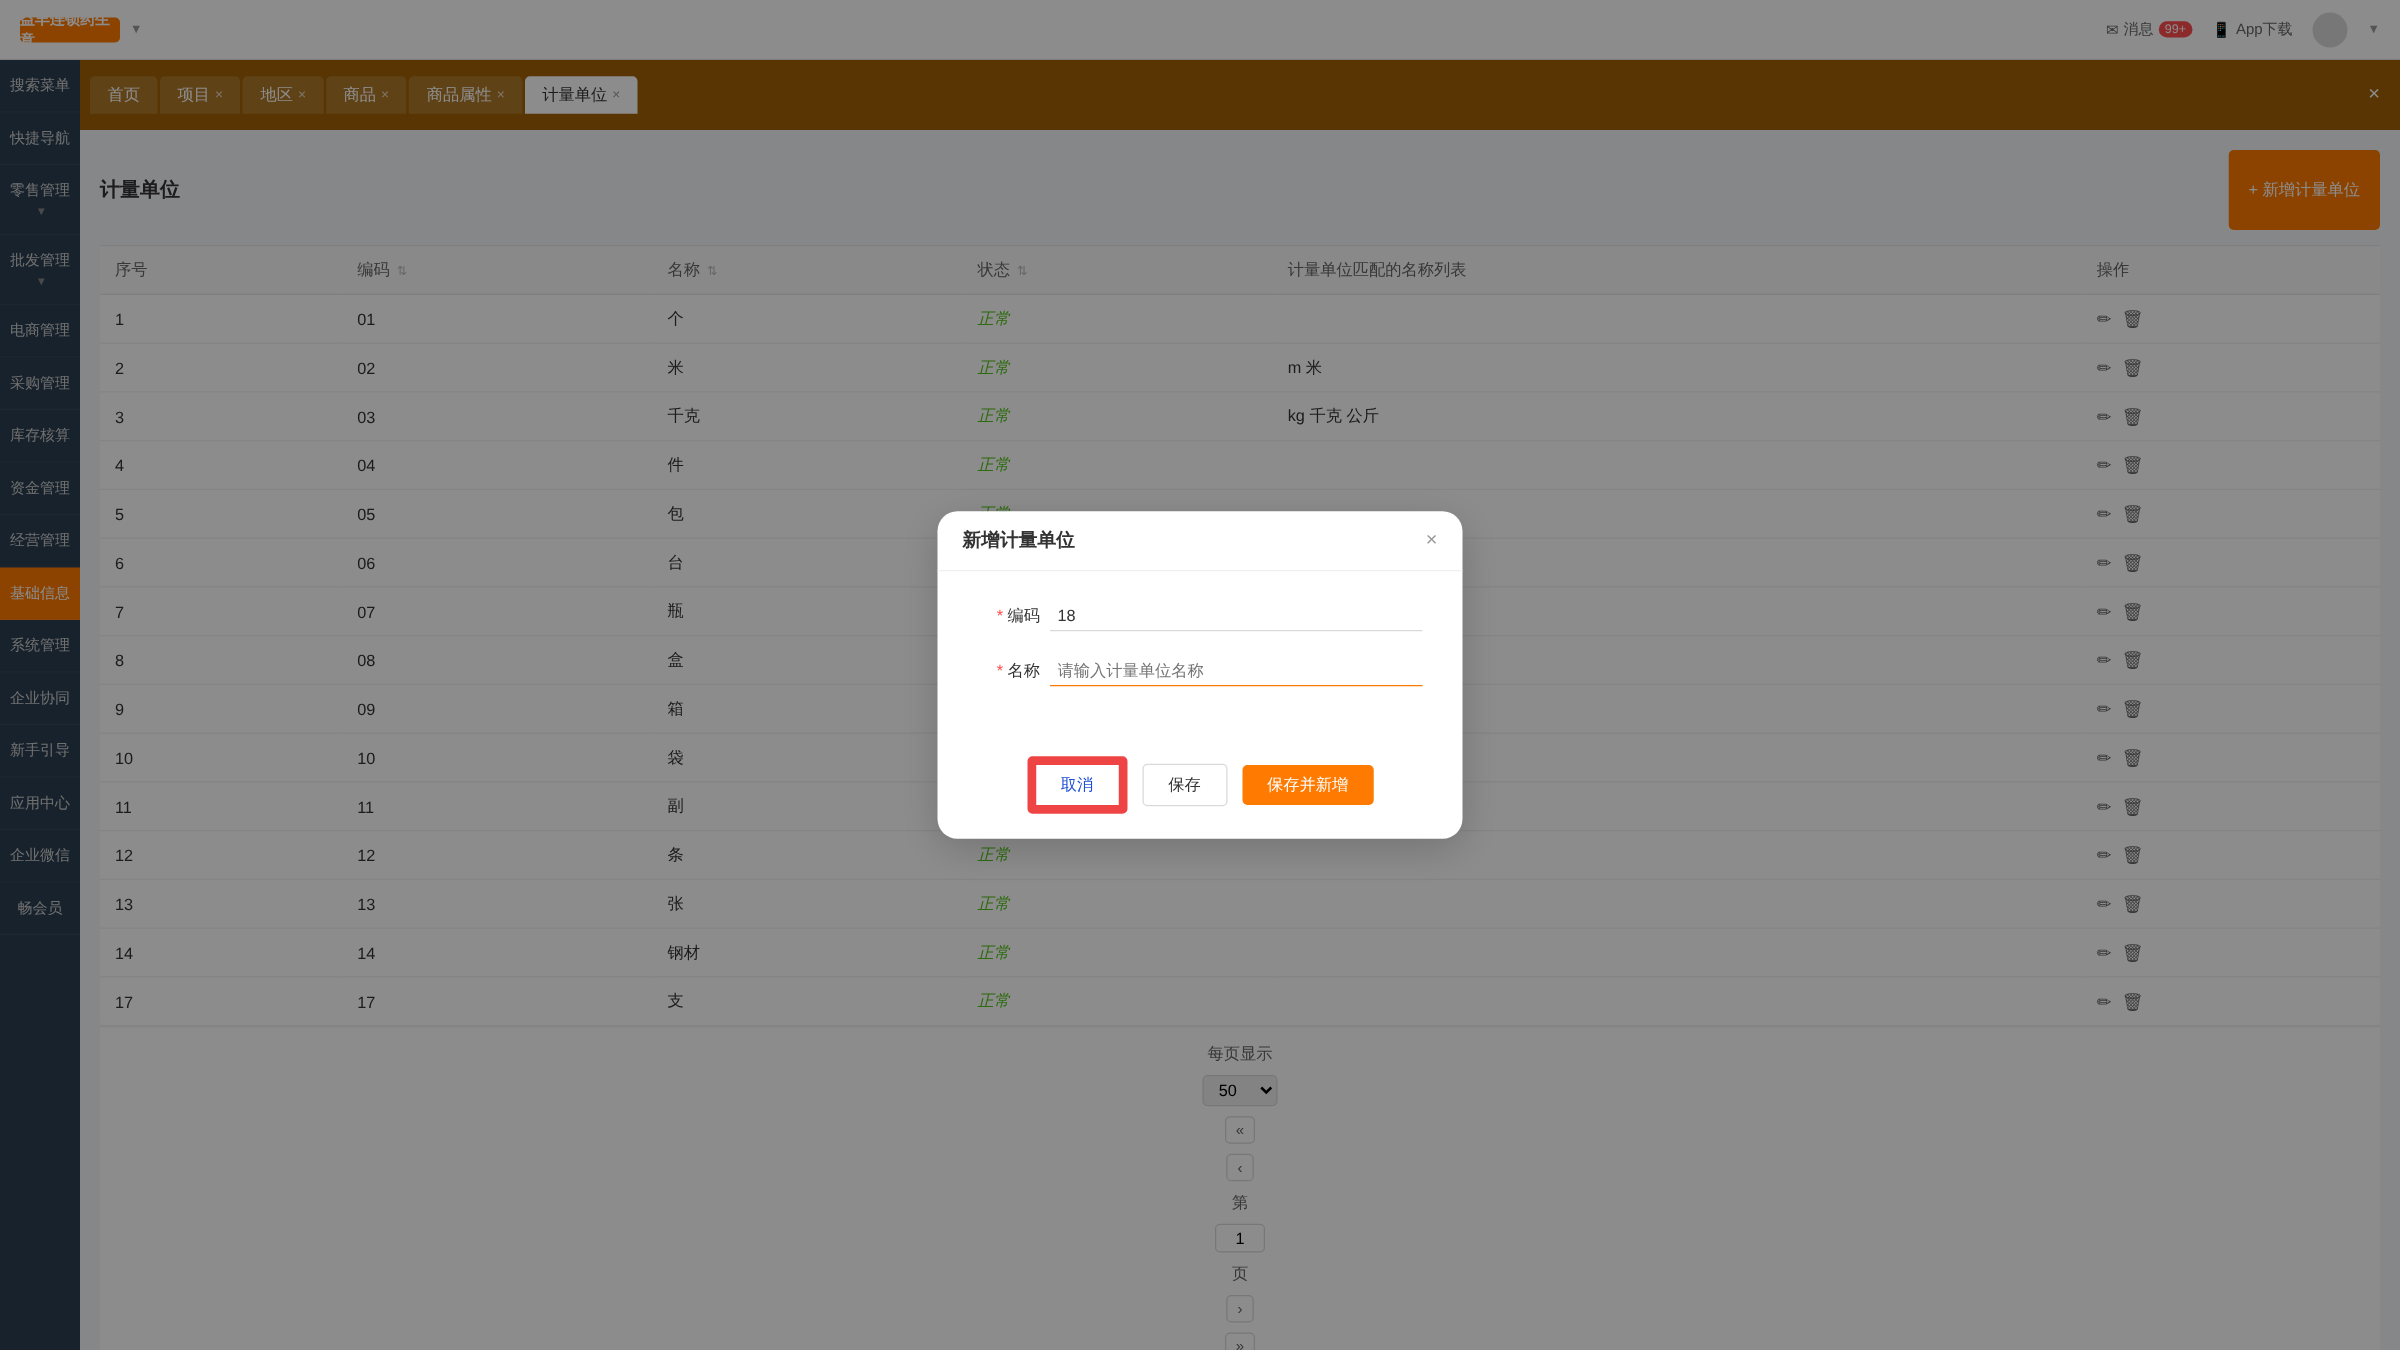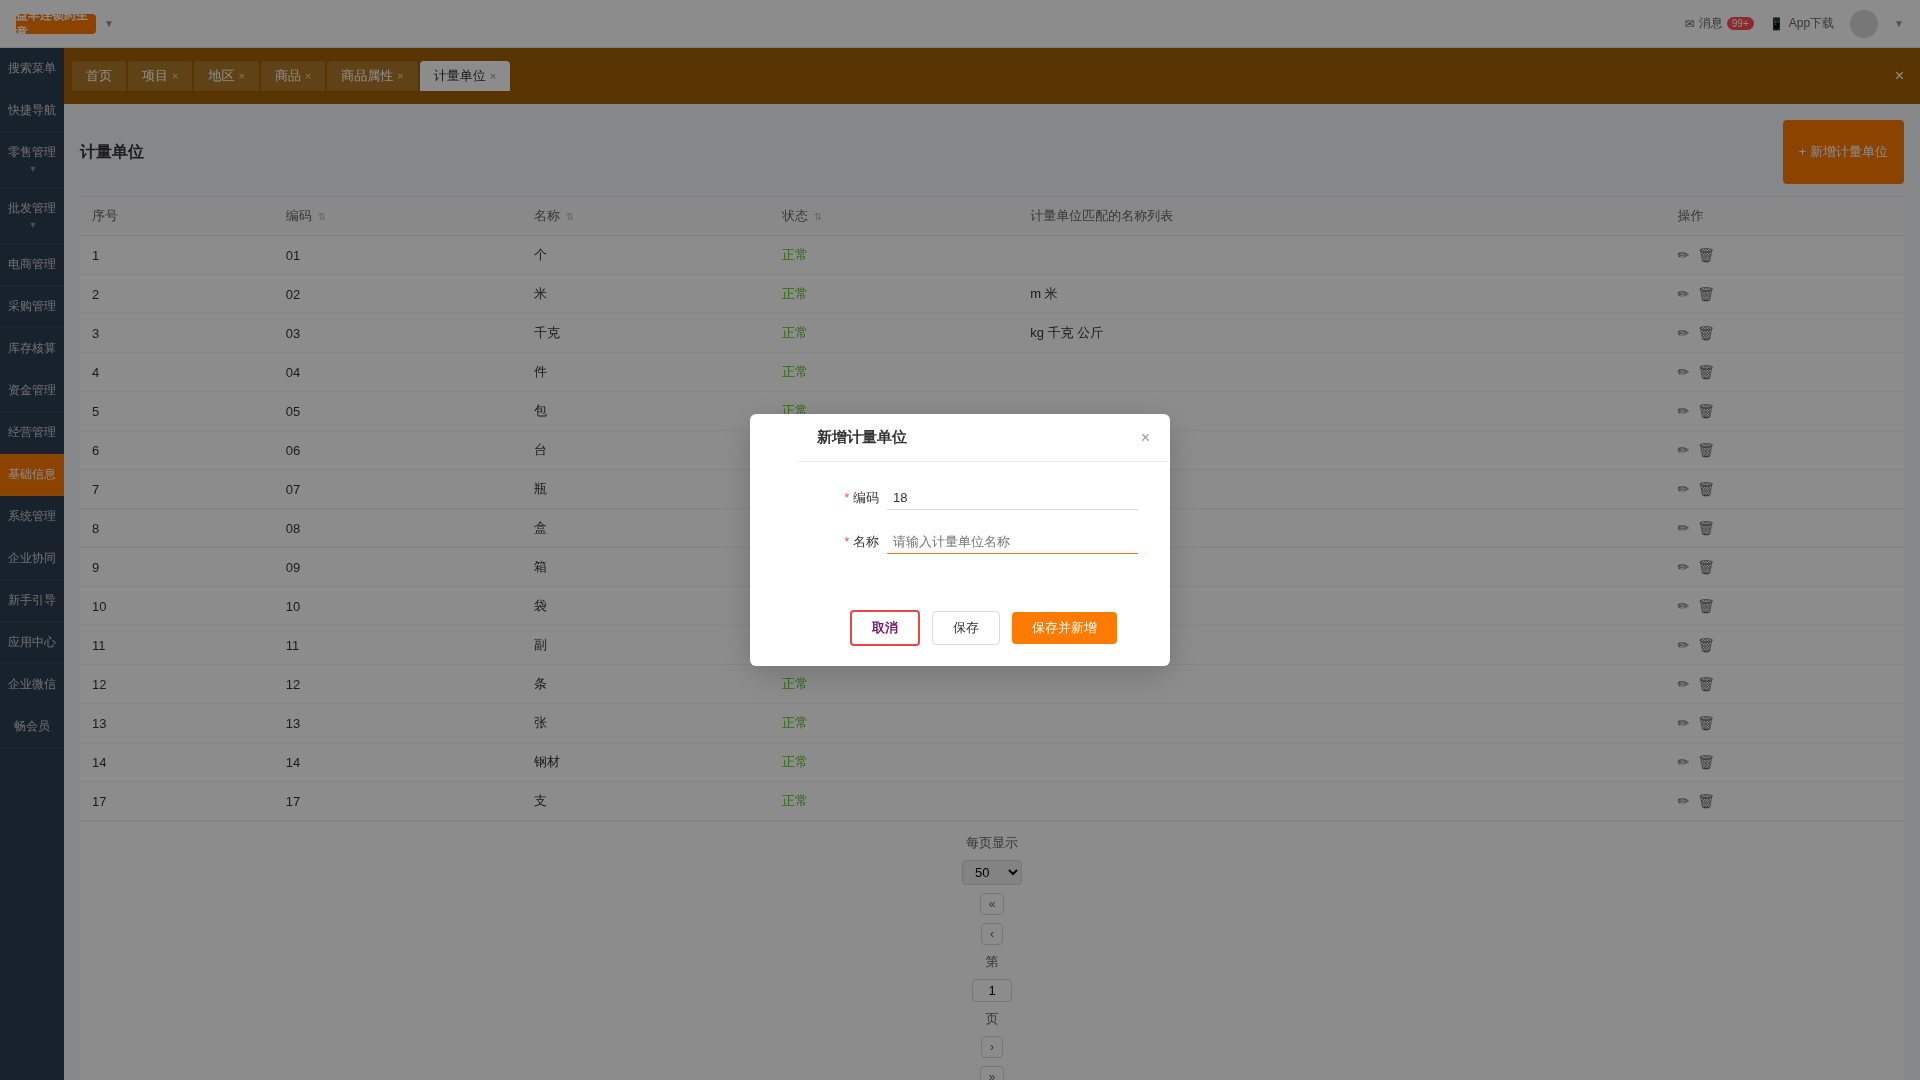--- a/index.html
+++ b/index.html
@@ -189,20 +189,21 @@
       border-top: 1px solid #e8e8e8;
       white-space: nowrap;
     }
     .data-table td {
       padding: 10px 12px;
       border-bottom: 1px solid #f0f0f0;
       color: #333;
     }
     .status-normal {
       color: #52c41a;
+      font-style: italic;
     }
     .action-btns {
       display: flex;
       gap: 8px;
     }
     .action-icon {
       color: #666;
       cursor: pointer;
       font-size: 14px;
     }
@@ -251,24 +252,23 @@
       position: fixed;
       top: 0; left: 0; right: 0; bottom: 0;
       background: rgba(0,0,0,0.45);
       display: flex;
       align-items: center;
       justify-content: center;
       z-index: 1000;
     }
     .modal {
       background: #fff;
-      border-radius: 6px;
+      border-radius: 16px;
       width: 420px;
       box-shadow: 0 8px 32px rgba(0,0,0,0.18);
-      padding-left: 47px;
     }
     .modal-header {
       display: flex;
       align-items: center;
       justify-content: space-between;
       padding: 14px 20px;
       border-bottom: 1px solid #f0f0f0;
     }
     .modal-title {
       font-size: 15px;
@@ -314,28 +314,27 @@
       border-bottom-color: #ff7a00;
     }
     .modal-footer {
       display: flex;
       align-items: center;
       justify-content: center;
       padding: 12px 20px 20px;
       gap: 12px;
     }
     .btn-cancel {
-      border: 2px solid #ef4444;
-      background: #fff;
-      color: #701a75;
+      border: 7px solid #ef4444;
+      background: #fff;
+      color: #1d4ed8;
       border-radius: 4px;
       padding: 7px 20px;
       font-size: 13px;
       cursor: pointer;
-      font-weight: bold;
     }
     .btn-save {
       border: 1px solid #d9d9d9;
       background: #fff;
       color: #333;
       border-radius: 4px;
       padding: 7px 20px;
       font-size: 13px;
       cursor: pointer;
     }

